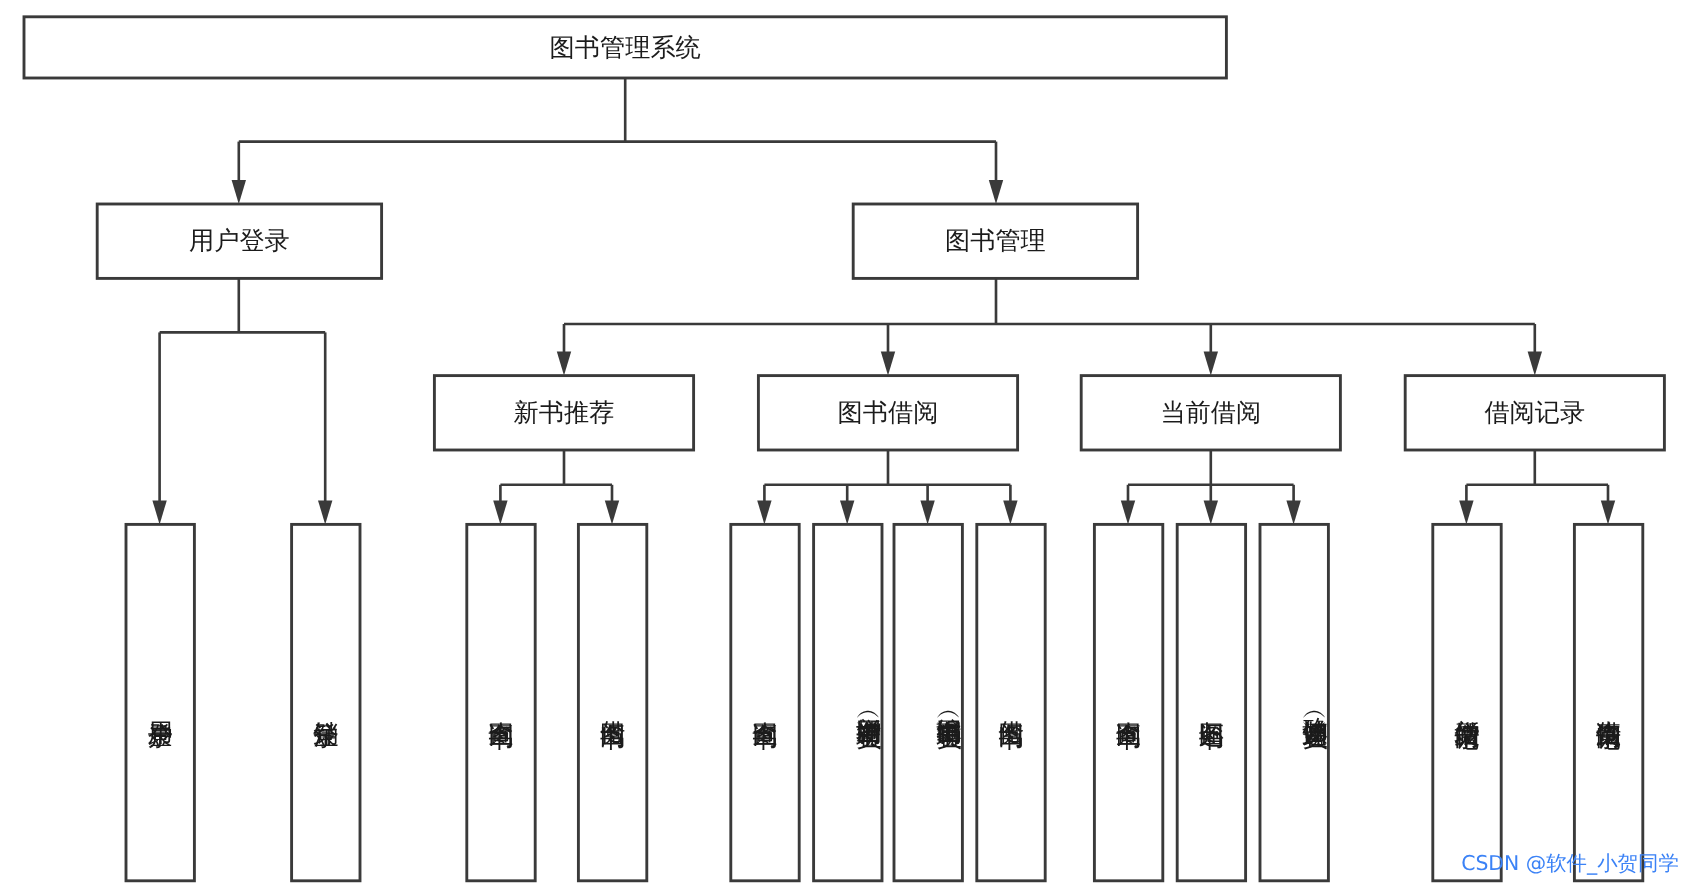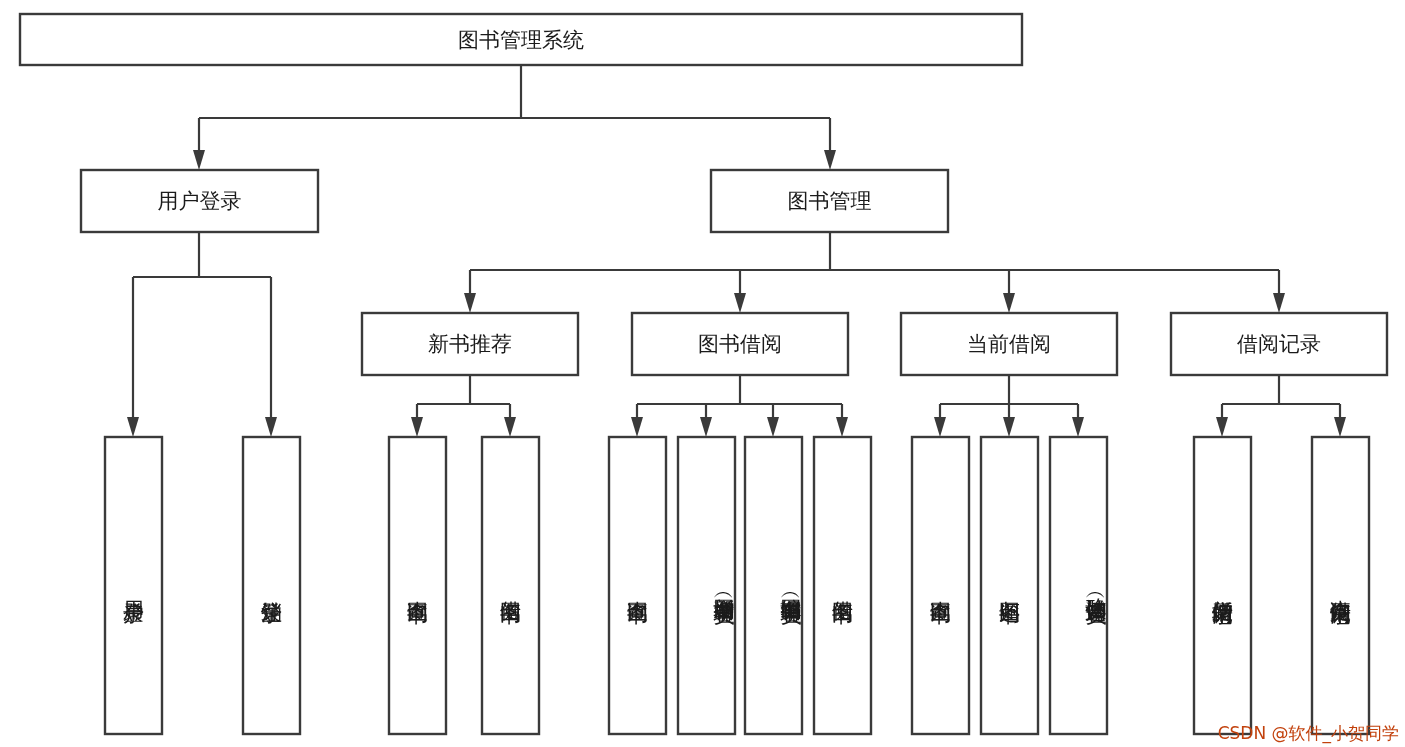--- a/index.html
+++ b/index.html
@@ -20,23 +20,23 @@
     writing-mode:vertical-rl;text-orientation:upright;
     font-family:"DejaVu Sans","Liberation Sans",sans-serif;
     font-size:21px;color:#1b1b1b;line-height:1.05;
     letter-spacing:1px;
     white-space:nowrap;
     pointer-events:none;
   }
   .conn{stroke:#3a3a3a;stroke-width:2.2;fill:none;}
   .arrow-head{fill:#3a3a3a;}
   #watermark{
-    position:absolute;right:6px;bottom:2px;
+    position:absolute;right:6px;bottom:16px;
     font-family:"DejaVu Sans","Liberation Sans",sans-serif;
-    font-size:17px;color:#c2410c;white-space:nowrap;
+    font-size:17px;color:#3b82f6;white-space:nowrap;
   }
 </style>
 </head>
 <body>
 
 <svg id="canvas" viewBox="0 0 1405 747">
   <defs>
     <marker id="arrow" viewBox="0 0 12 14" refX="5.5" refY="13" markerWidth="12" markerHeight="14" orient="auto-start-reverse" markerUnits="userSpaceOnUse">
       <path d="M 1 0 L 10 0 L 5.5 14 Z" class="arrow-head"></path>
     </marker>

